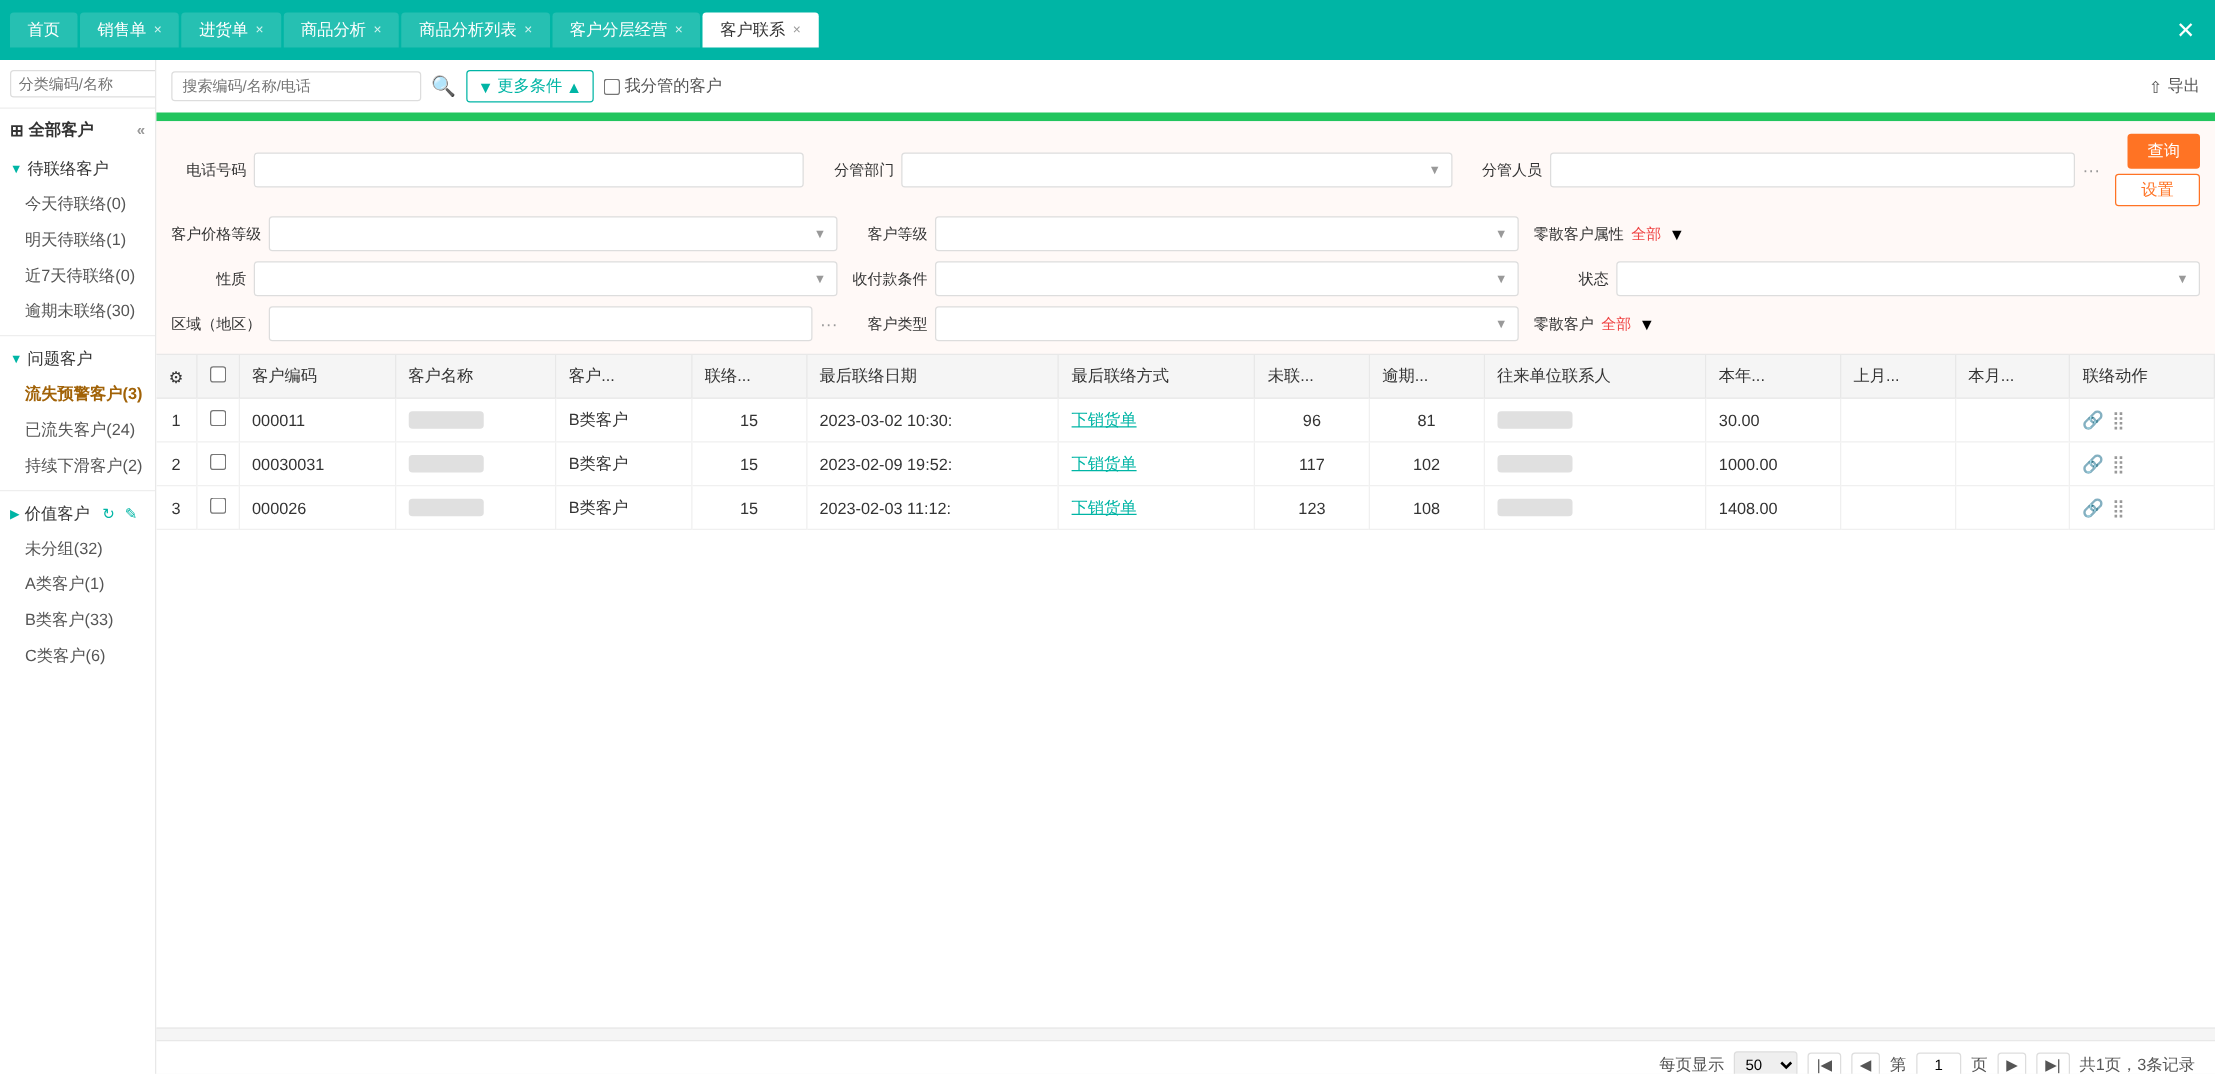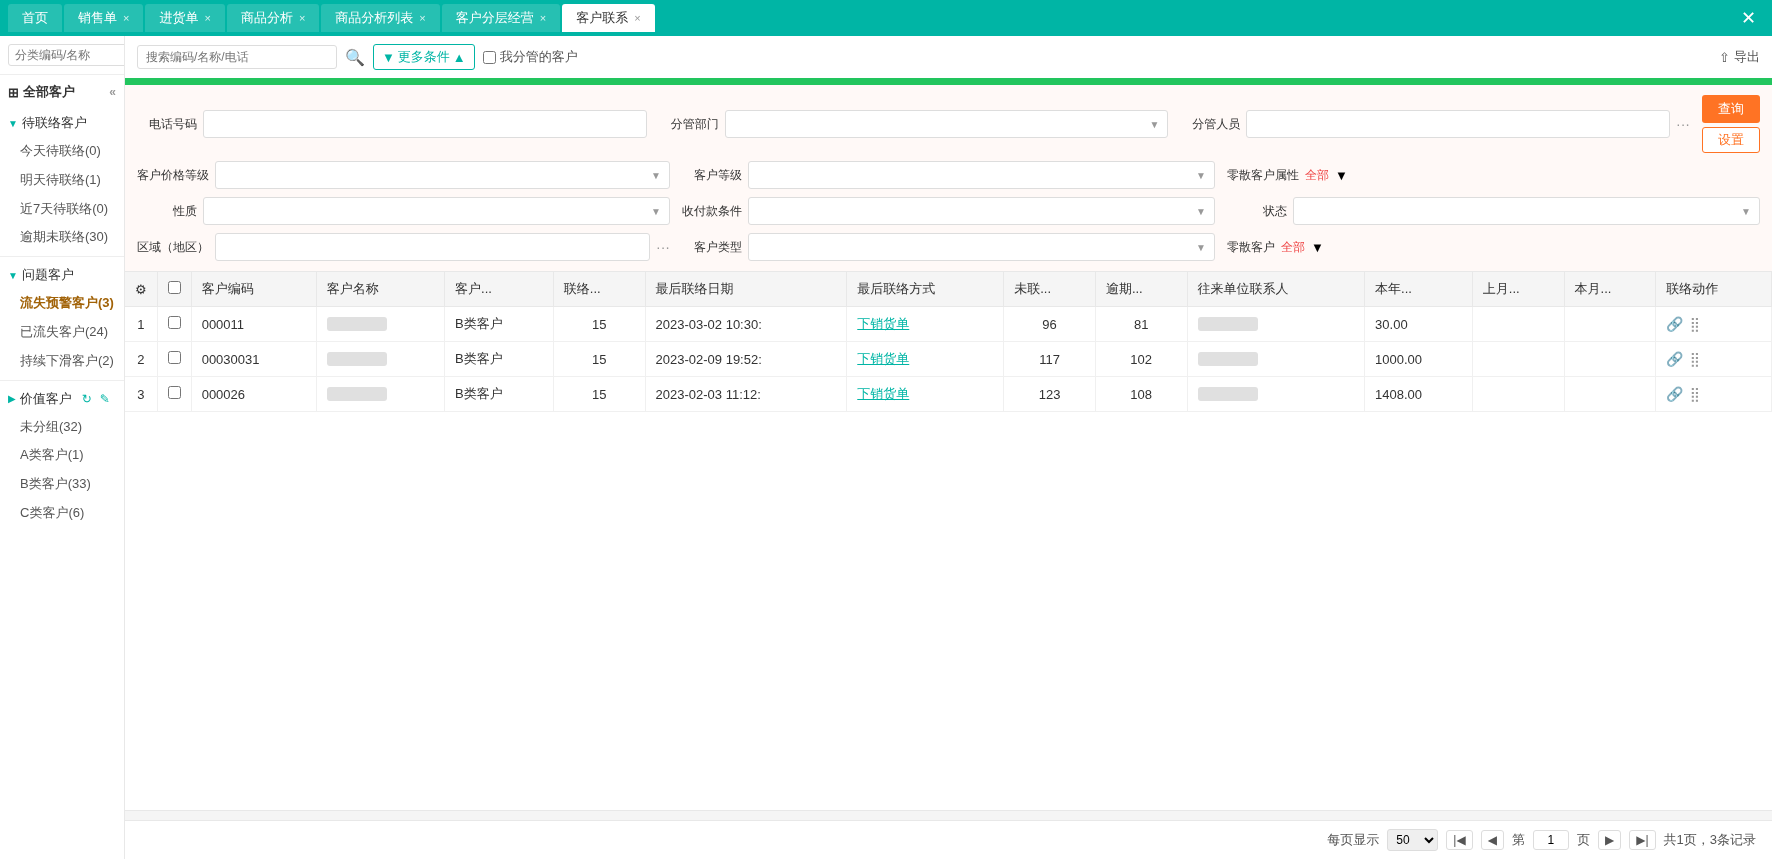--- a/index.html
+++ b/index.html
@@ -3,21 +3,21 @@
   <meta charset="utf-8">
   <style>
     * { box-sizing: border-box; margin: 0; padding: 0; font-family: 'Microsoft YaHei', Arial, sans-serif; font-size: 13px; }
     body { background: #f5f5f5; overflow: hidden; width: 1772px; height: 859px; }
 
     
     .top-tabbar {
       display: flex;
       align-items: center;
       background: #00b5a5;
-      height: 36px;
+      height: 48px;
       padding: 0 8px;
       gap: 2px;
     }
     .tab-item {
       display: flex;
       align-items: center;
       padding: 0 14px;
       height: 28px;
       background: rgba(255,255,255,0.15);
       color: #fff;
@@ -236,20 +236,21 @@
       flex-shrink: 0;
     }
     .query-btn {
       background: #ff7324;
       color: #fff;
       border: none;
       border-radius: 3px;
       padding: 5px 16px;
       cursor: pointer;
       font-size: 13px;
+      margin-left: 10px;
     }
     .settings-btn {
       background: #fff;
       color: #ff7324;
       border: 1px solid #ff7324;
       border-radius: 3px;
       padding: 3px 14px;
       cursor: pointer;
       font-size: 13px;
     }

